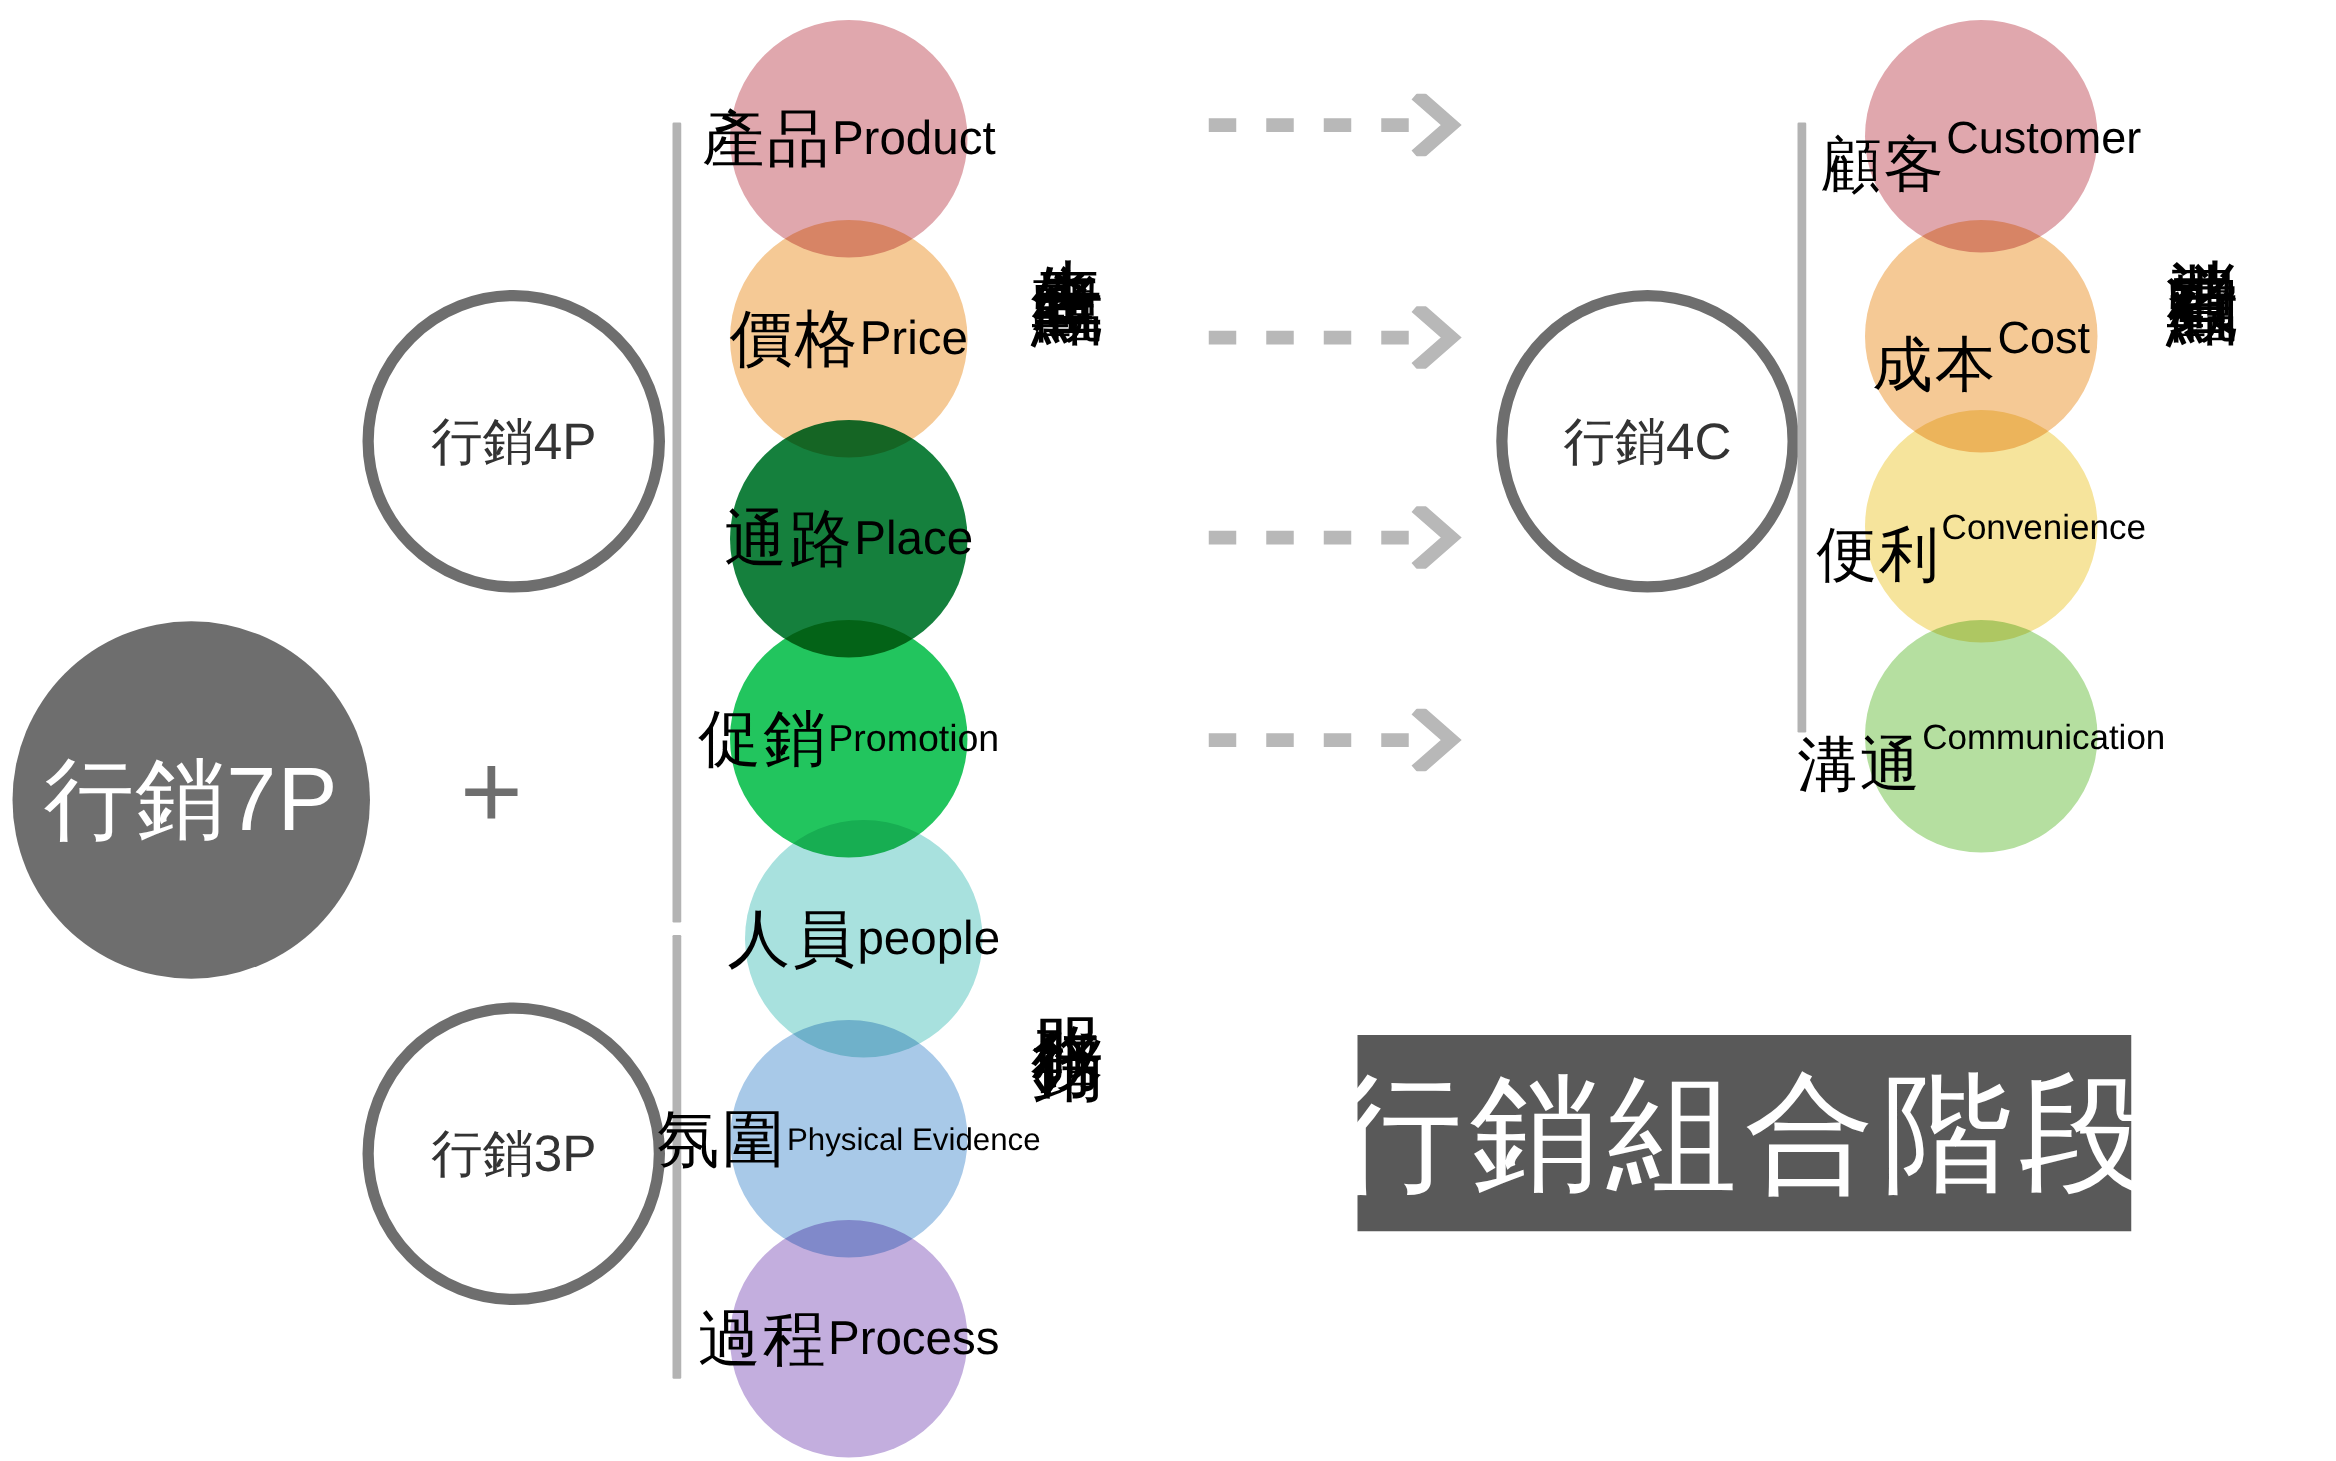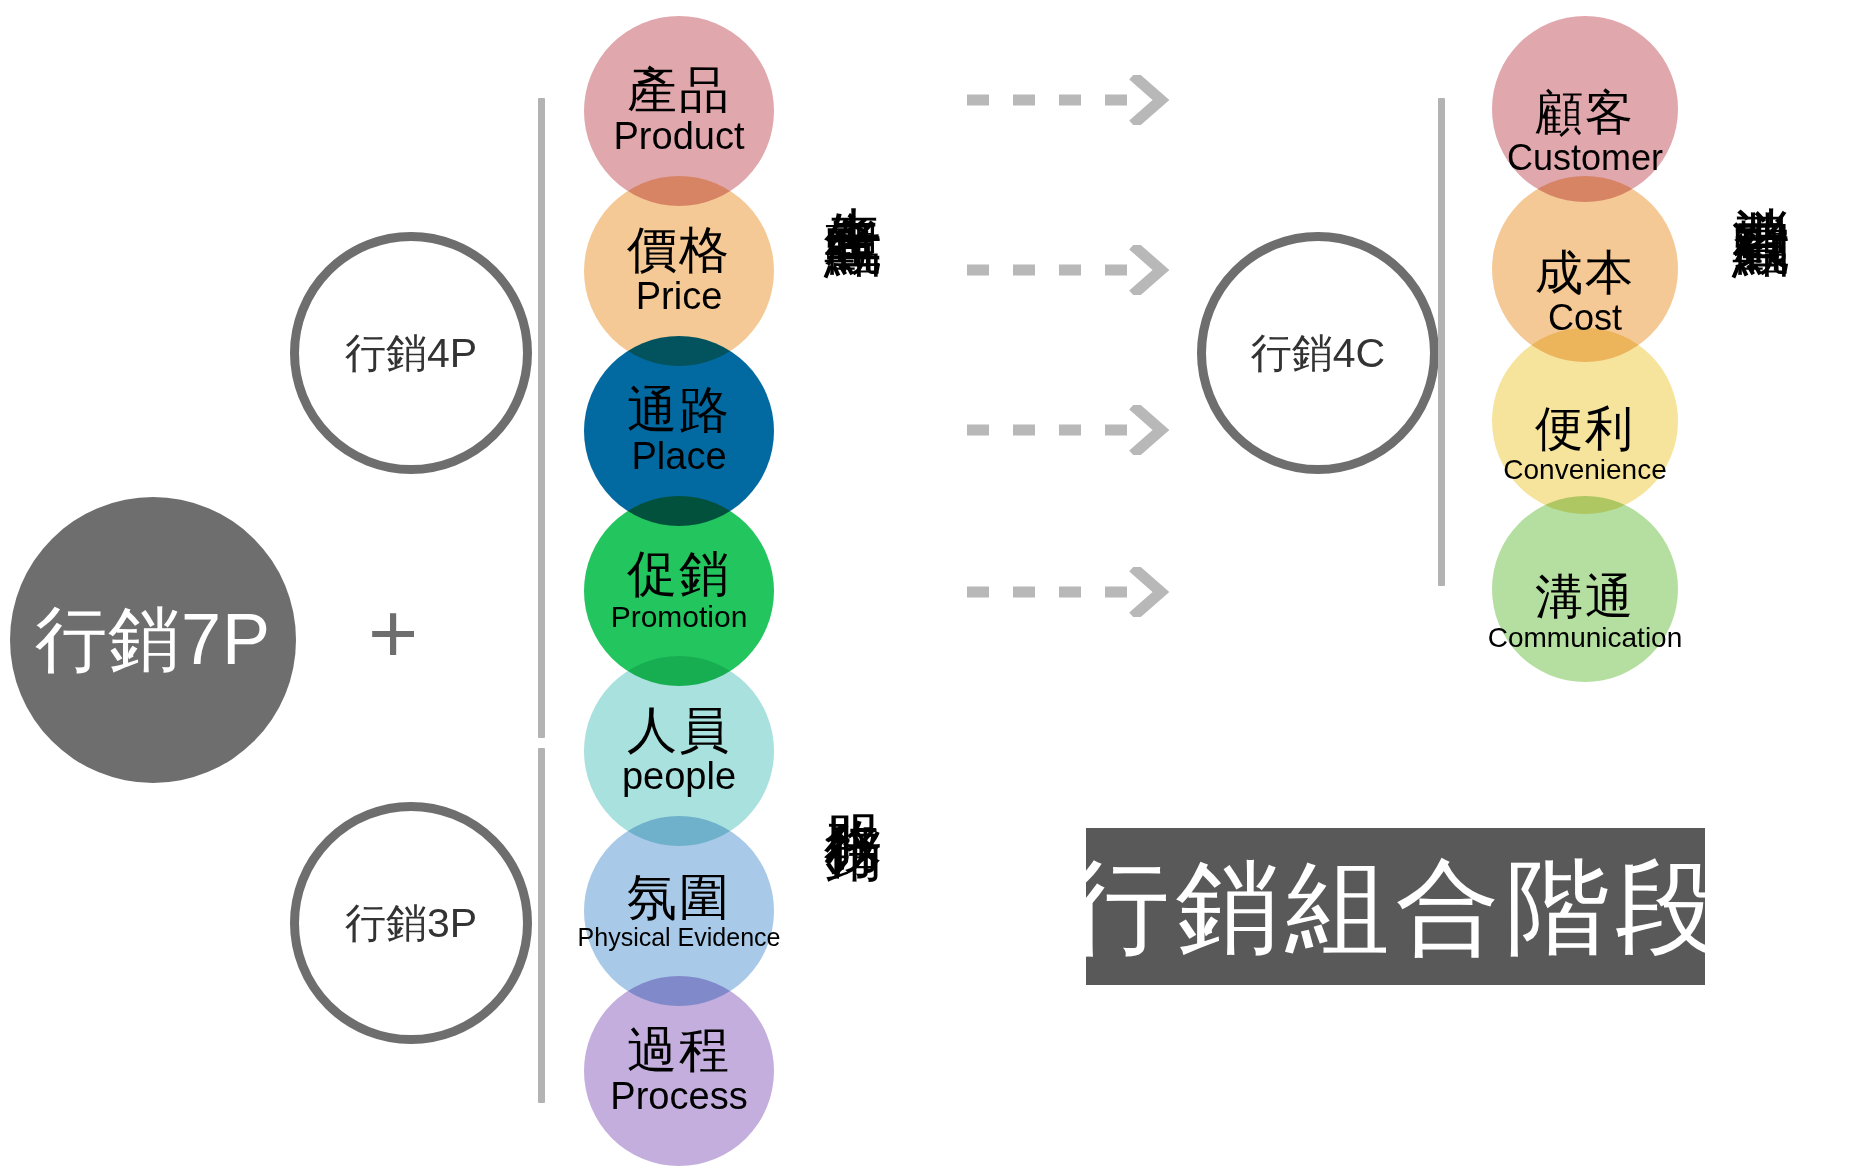--- a/index.html
+++ b/index.html
@@ -68,21 +68,21 @@
     width: 7px;
     background: #b3b3b3;
     border-radius: 1px;
   }
 
   
   .bubble {
     position: absolute;
     border-radius: 50%;
     display: flex;
-    flex-direction: column;
+    flex-direction: row;
     align-items: center;
     justify-content: center;
     mix-blend-mode: multiply;
     box-sizing: border-box;
   }
   .bubble .zh {
     color: #000000;
     line-height: 1.0;
     white-space: nowrap;
     letter-spacing: 2px;
@@ -164,29 +164,29 @@
 
   <div class="col-left">
     <div class="bubble" style="left: 584px; top: 16px; width: 190px; height: 190px; background: rgb(224, 167, 173);">
       <span class="zh">產品</span>
       <span class="en">Product</span>
     </div>
     <div class="bubble" style="left: 584px; top: 176px; width: 190px; height: 190px; background: rgb(245, 201, 149);">
       <span class="zh">價格</span>
       <span class="en">Price</span>
     </div>
-    <div class="bubble" style="left: 584px; top: 336px; width: 190px; height: 190px; background: #0369a1;">
+    <div class="bubble" style="left: 584px; top: 336px; width: 190px; height: 190px; background: #15803d;">
       <span class="zh">通路</span>
       <span class="en">Place</span>
     </div>
     <div class="bubble" style="left: 584px; top: 496px; width: 190px; height: 190px; background: #22c55e;">
       <span class="zh">促銷</span>
       <span class="en small">Promotion</span>
     </div>
-    <div class="bubble" style="left: 584px; top: 656px; width: 190px; height: 190px; background: rgb(168, 225, 222);">
+    <div class="bubble" style="left: 596px; top: 656px; width: 190px; height: 190px; background: rgb(168, 225, 222);">
       <span class="zh">人員</span>
       <span class="en">people</span>
     </div>
     <div class="bubble" style="left: 584px; top: 816px; width: 190px; height: 190px; background: rgb(168, 201, 232);">
       <span class="zh">氛圍</span>
       <span class="en xsmall">Physical Evidence</span>
     </div>
     <div class="bubble" style="left: 584px; top: 976px; width: 190px; height: 190px; background: rgb(195, 174, 222);">
       <span class="zh">過程</span>
       <span class="en">Process</span>

